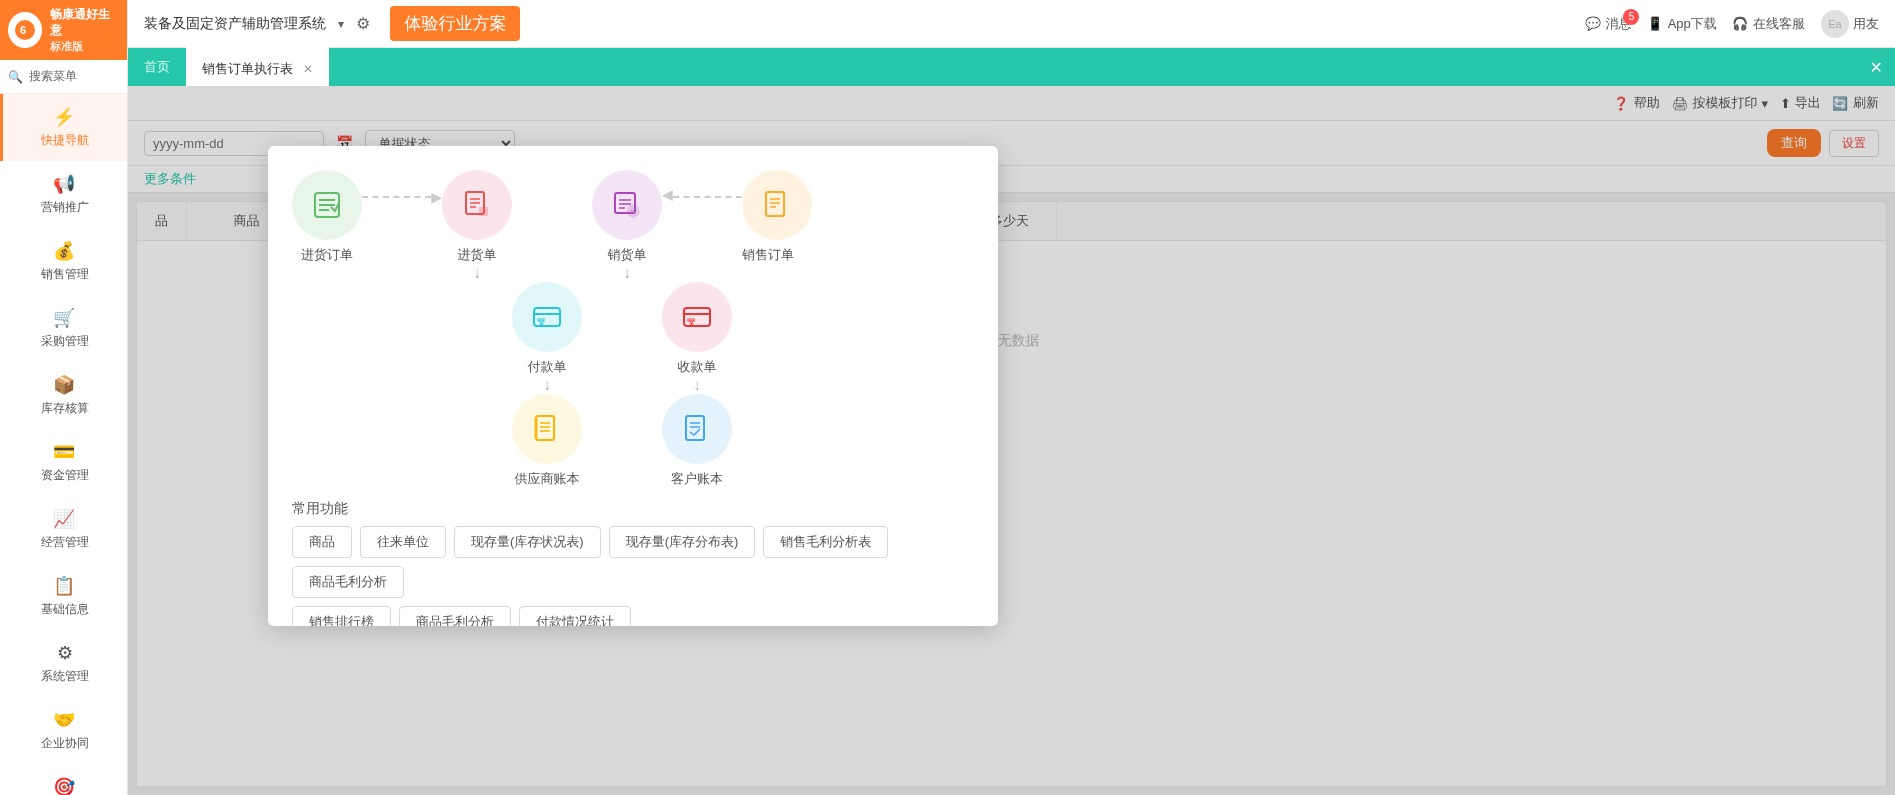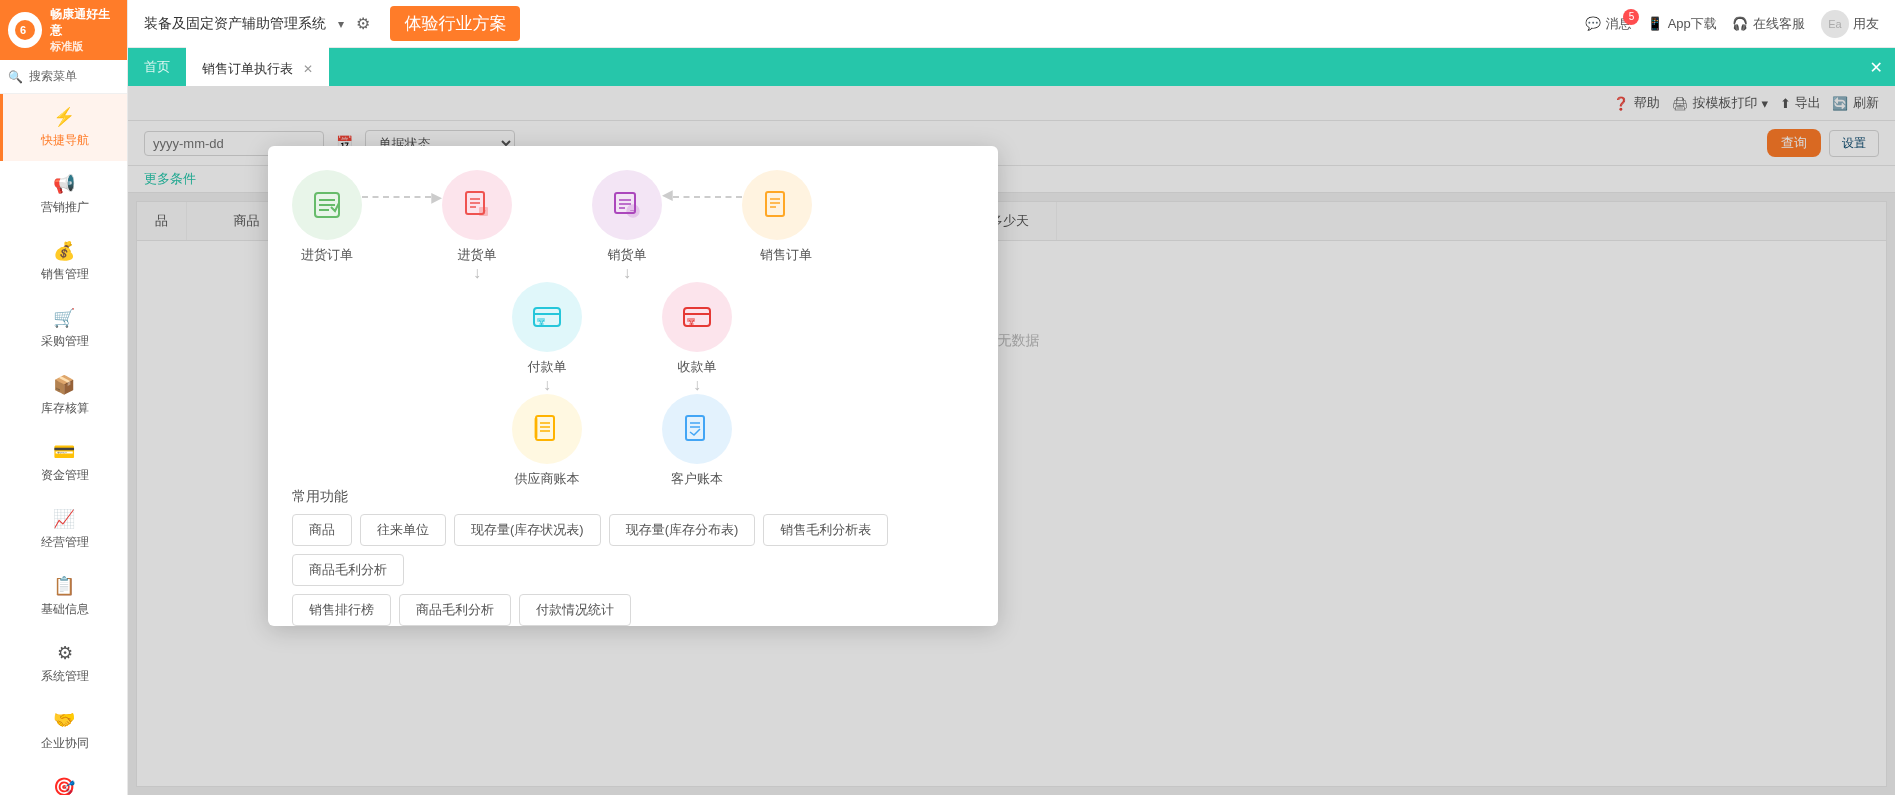--- a/index.html
+++ b/index.html
@@ -42,21 +42,21 @@
     .tabs-end-close { margin-left: auto; margin-right: 12px; color: #fff; cursor: pointer; font-size: 16px; }
 
     
     .page-content { flex: 1; display: flex; flex-direction: column; overflow: hidden; background: #f0f0f0; position: relative; }
 
     
     .toolbar { background: #fff; padding: 8px 16px; display: flex; align-items: center; gap: 12px; border-bottom: 1px solid #e8e8e8; }
     .toolbar-right { margin-left: auto; display: flex; align-items: center; gap: 12px; }
     .toolbar-btn { display: flex; align-items: center; gap: 4px; cursor: pointer; color: #555; font-size: 13px; }
     .query-btn { background: #ff7c29; color: #fff; border: none; border-radius: 8px; padding: 5px 14px; cursor: pointer; font-size: 13px; }
-    .set-btn { background: #fff; color: #0c4a6e; border: 1px solid #d9d9d9; border-radius: 4px; padding: 4px 12px; cursor: pointer; font-size: 12px; }
+    .set-btn { background: #fff; color: #ef4444; border: 1px solid #d9d9d9; border-radius: 4px; padding: 4px 12px; cursor: pointer; font-size: 12px; }
 
     
     .filter-row { background: #fff; padding: 8px 16px; display: flex; align-items: center; gap: 12px; border-bottom: 1px solid #e8e8e8; flex-wrap: wrap; }
     .filter-input { border: 1px solid #d9d9d9; border-radius: 4px; padding: 4px 8px; font-size: 13px; color: #999; width: 180px; }
     .filter-select { border: 1px solid #d9d9d9; border-radius: 4px; padding: 4px 8px; font-size: 13px; color: #555; width: 150px; background: #fff; }
     .filter-date-icon { color: #999; font-size: 14px; cursor: pointer; }
     .more-condition { color: #26c6aa; font-size: 13px; cursor: pointer; text-align: center; }
 
     
     .table-area { flex: 1; background: #fff; margin: 8px; border: 1px solid #e8e8e8; overflow: auto; position: relative; }
@@ -71,21 +71,21 @@
     .flow-circle.green { background: #e8f5e9; color: #66bb6a; }
     .flow-circle.red { background: #fce4ec; color: #ef5350; }
     .flow-circle.purple { background: #f3e5f5; color: #ab47bc; }
     .flow-circle.orange { background: #fff3e0; color: #ffa726; }
     .flow-circle.teal { background: #e0f7fa; color: #26c6da; }
     .flow-circle.crimson { background: #fce4ec; color: #e53935; }
     .flow-circle.amber { background: #fff8e1; color: #ffb300; }
     .flow-circle.lightblue { background: #e3f2fd; color: #42a5f5; }
     .flow-label { font-size: 13px; color: #555; margin-top: 6px; text-align: center; }
 
-    .common-func { margin-top: 0; }
+    .common-func { margin-top: 12px; }
     .common-func-title { font-size: 14px; color: #555; margin-bottom: 8px; font-weight: 500; }
     .func-btns { display: flex; flex-wrap: wrap; gap: 8px; }
     .func-btn { border: 1px solid #d9d9d9; border-radius: 4px; padding: 6px 16px; font-size: 13px; color: #555; cursor: pointer; background: #fff; }
     .arrow-area { display: flex; align-items: center; justify-content: center; padding-top: 20px; }
     .dashed-arrow { display: flex; align-items: center; width: 80px; }
     .dashed-line { border-top: 2px dashed #ccc; flex: 1; }
     .arrow-tip { color: #ccc; font-size: 14px; line-height: 1; }
     .down-arrow { color: #bbb; font-size: 16px; text-align: center; }
   </style>
 </head>
@@ -315,21 +315,21 @@
               <div class="down-arrow">↓</div>
             </div>
 
             <div class="arrow-area" style="width:80px;padding-bottom:22px;flex-direction:row-reverse;">
               <div class="dashed-arrow">
                 <span class="arrow-tip" style="transform:rotate(180deg)">▶</span>
                 <div class="dashed-line"></div>
               </div>
             </div>
 
-            <div style="display:flex;flex-direction:column;align-items:flex-end;">
+            <div style="display:flex;flex-direction:column;align-items:flex-start;">
               <div class="flow-circle orange">
                 <svg width="32" height="32" viewBox="0 0 32 32">
                   <rect x="5" y="3" width="18" height="24" rx="2" fill="none" stroke="#ffa726" stroke-width="2"></rect>
                   <line x1="9" y1="10" x2="19" y2="10" stroke="#ffa726" stroke-width="1.5"></line>
                   <line x1="9" y1="14" x2="19" y2="14" stroke="#ffa726" stroke-width="1.5"></line>
                   <line x1="9" y1="18" x2="15" y2="18" stroke="#ffa726" stroke-width="1.5"></line>
                 </svg>
               </div>
               <div class="flow-label">销售订单</div>
             </div>

